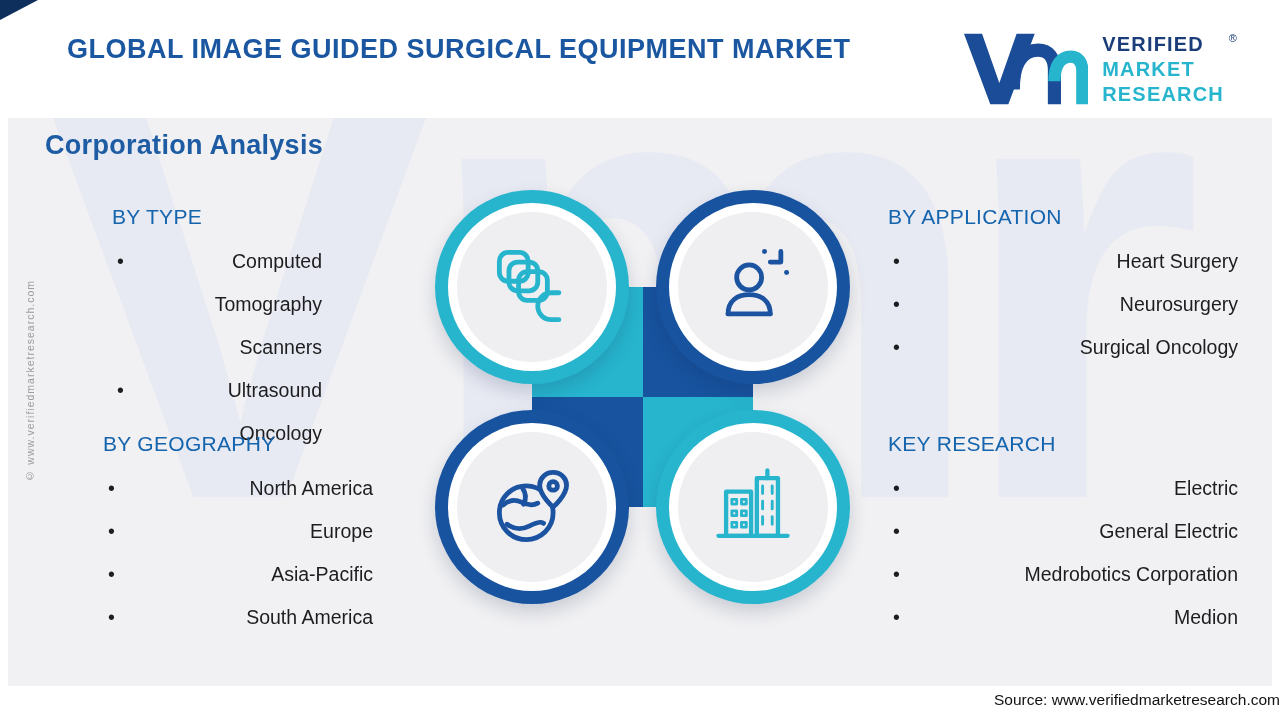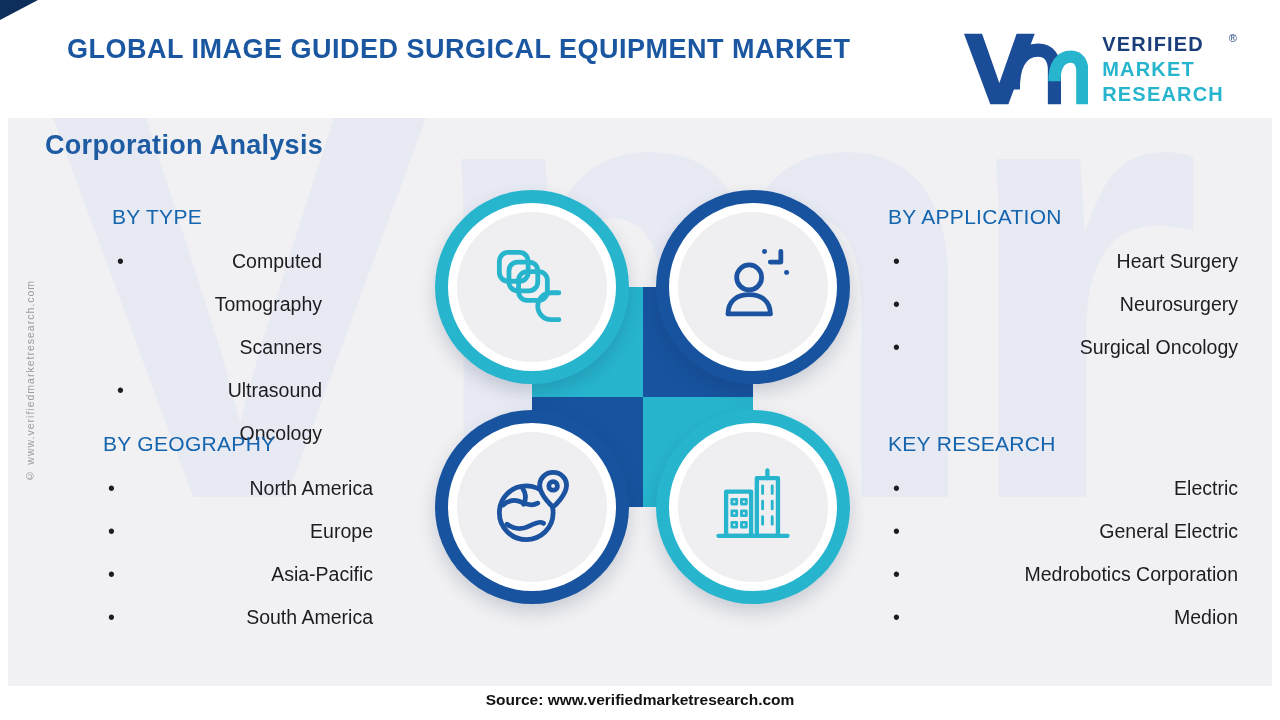--- a/index.html
+++ b/index.html
@@ -57,22 +57,22 @@
   .circ-tl { left:435px; top:190px; background:#27b5ce; }
   .circ-tr { left:656px; top:190px; background:#17539f; }
   .circ-bl { left:435px; top:410px; background:#17539f; }
   .circ-br { left:656px; top:410px; background:#27b5ce; }
   .circle-white { width:100%; height:100%; border-radius:50%; background:#ffffff; padding:9px; }
   .circle-inner { width:100%; height:100%; border-radius:50%; background:#efeff2;
     display:flex; align-items:center; justify-content:center; }
   .circle-inner svg { width:96px; height:96px; }
 
   
-  .source { position:absolute; left:0; right:0; bottom:11px; text-align:center;
-    font-size:15.5px; font-weight:700; color:#111; z-index:4; }
+  .source { position:absolute; left:0; right:0; bottom:11px; text-align:right;
+    font-size:15.5px; font-weight:400; color:#111; z-index:4; }
 </style>
 </head>
 <body>
 
 <div class="canvas">
 
   <div class="corner-wedge"></div>
 
   <h1 class="page-title">GLOBAL IMAGE GUIDED SURGICAL EQUIPMENT MARKET</h1>
 

